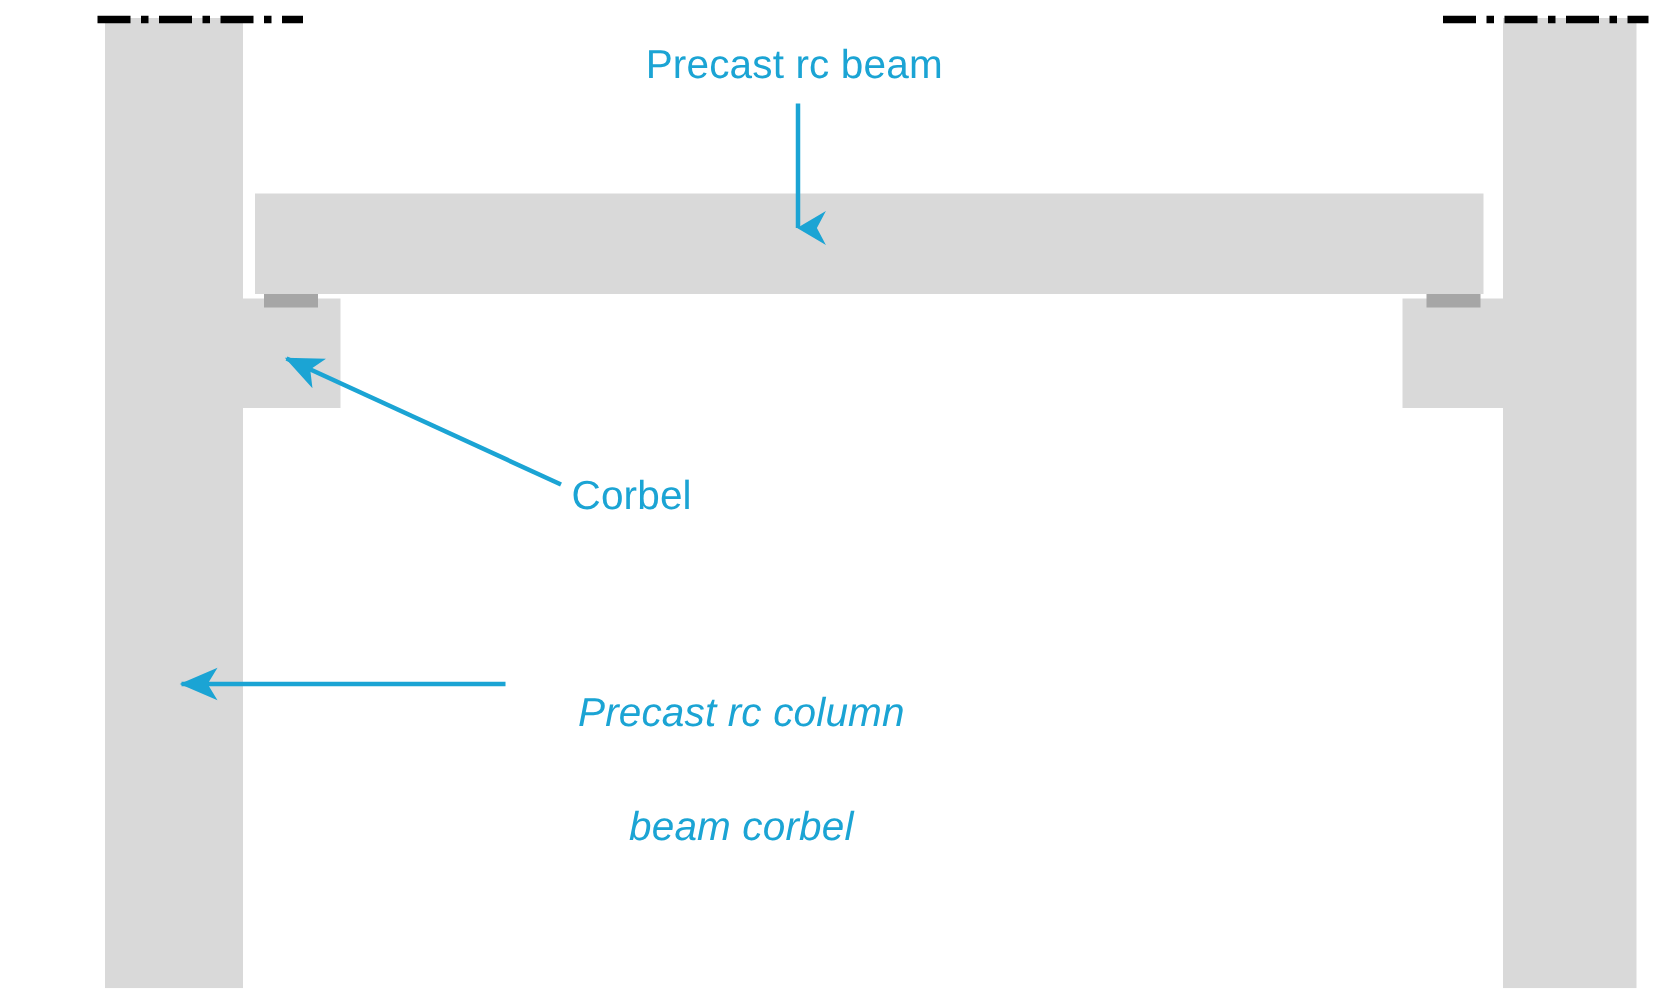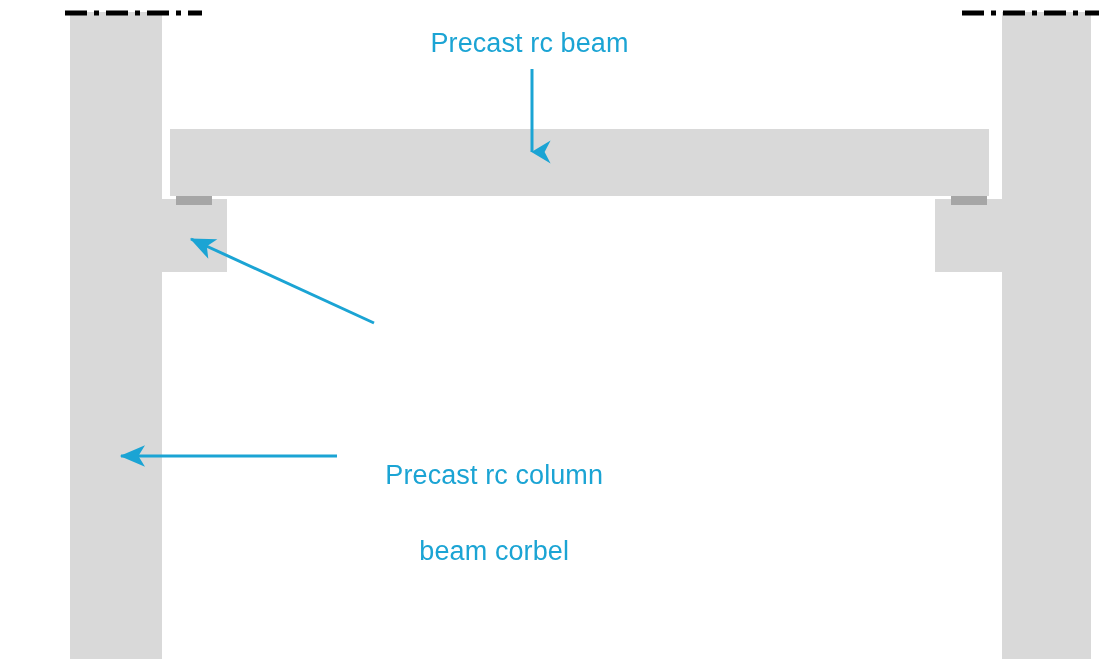--- a/index.html
+++ b/index.html
@@ -45,20 +45,21 @@
     text-align: center;
   }
   #label-corbel {
     left: 357px;
     top: 311px;
   }
   #label-column {
     left: 330px;
     top: 418px;
     width: 250px;
+    font-style: italic;
   }
 </style>
 </head>
 <body>
 
 <div id="diagram-root">
 
   <svg id="diagram-svg" viewBox="0 0 1111 659" xmlns="http://www.w3.org/2000/svg">
 
     <defs>
@@ -93,19 +94,20 @@
 
     <line x1="508" y1="69" x2="508" y2="152" stroke="#1ba4d4" stroke-width="3" marker-end="url(#arrowhead-down)"></line>
 
     <line x1="350" y1="323" x2="167" y2="239" stroke="#1ba4d4" stroke-width="3" marker-end="url(#arrowhead-line)"></line>
 
     <line x1="313" y1="456" x2="97" y2="456" stroke="#1ba4d4" stroke-width="3" marker-end="url(#arrowhead-line)"></line>
   </svg>
 
   <div class="annot-label" id="label-beam">Precast rc beam</div>
 
+  <div class="annot-label" id="label-corbel">Corbel</div>
 
   <div class="annot-label" id="label-column">
     <span>Precast rc column</span><br>
     <span>beam corbel</span>
   </div>
 
 </div>
 
 </body></html>

